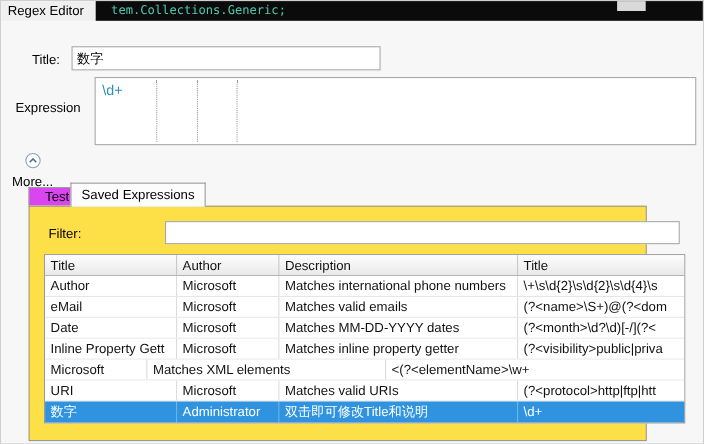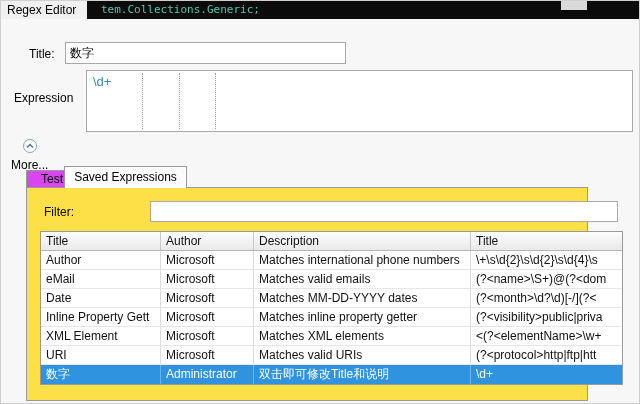--- a/index.html
+++ b/index.html
@@ -136,21 +136,20 @@
               <div class="cell c2">Matches MM-DD-YYYY dates</div>
               <div class="cell c3">(?&lt;month&gt;\d?\d)[-/](?&lt;</div>
             </div>
             <div class="grid-row">
               <div class="cell c0">Inline Property Gett</div>
               <div class="cell c1">Microsoft</div>
               <div class="cell c2">Matches inline property getter</div>
               <div class="cell c3">(?&lt;visibility&gt;public|priva</div>
             </div>
             <div class="grid-row">
-              <div class="cell c0">XML Element</div>
               <div class="cell c1">Microsoft</div>
               <div class="cell c2">Matches XML elements</div>
               <div class="cell c3">&lt;(?&lt;elementName&gt;\w+</div>
             </div>
             <div class="grid-row">
               <div class="cell c0">URI</div>
               <div class="cell c1">Microsoft</div>
               <div class="cell c2">Matches valid URIs</div>
               <div class="cell c3">(?&lt;protocol&gt;http|ftp|htt</div>
             </div>

